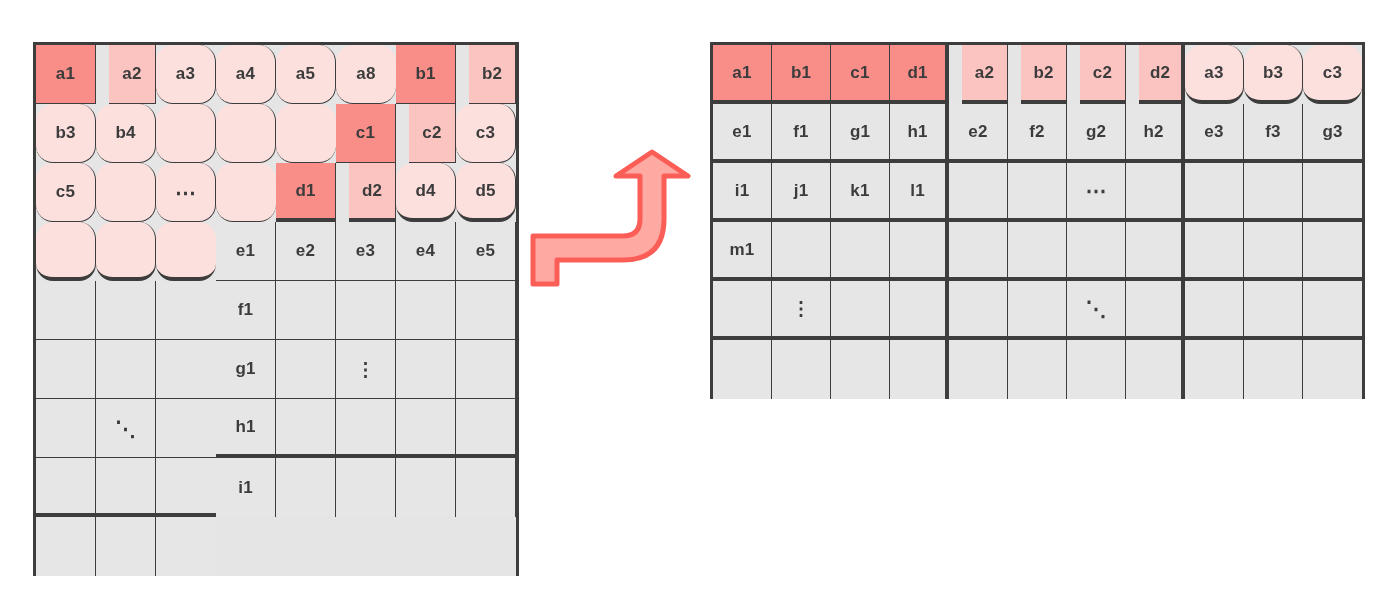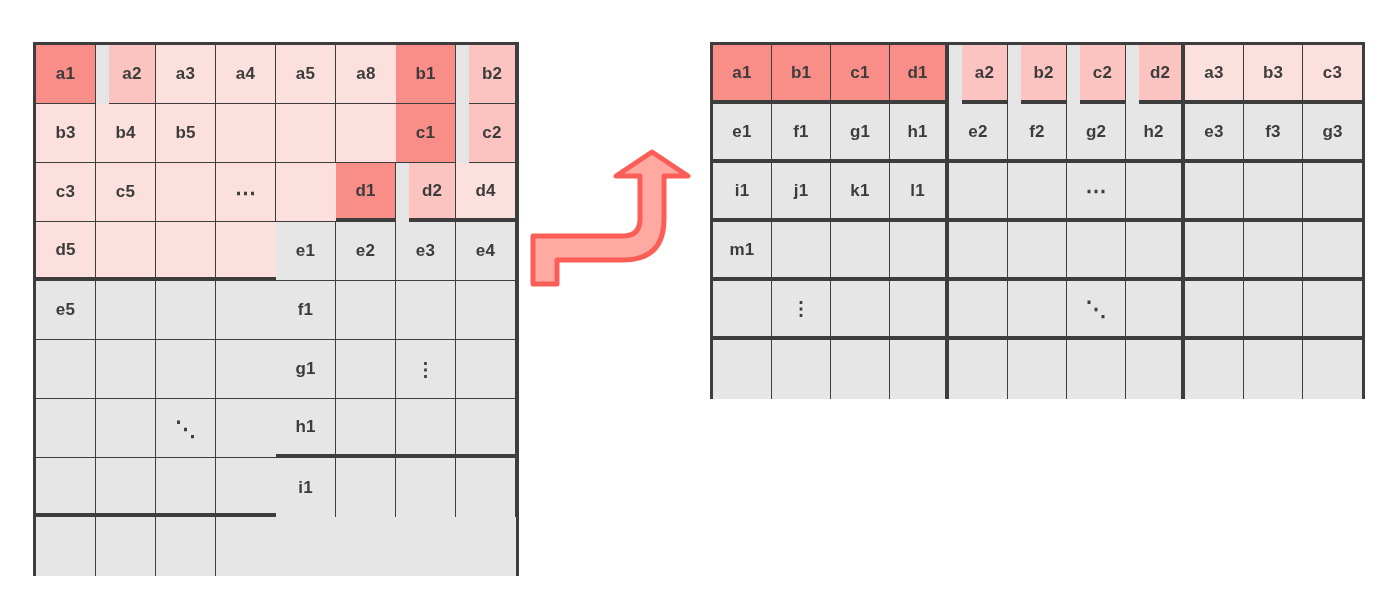--- a/index.html
+++ b/index.html
@@ -45,21 +45,21 @@
   }
   .cell.last-col { border-right: none; }
   .cell.last-row { border-bottom: none; }
 
   
   .cell.group-right { border-right: 4px solid #3d3d3d; }
   .cell.group-bottom { border-bottom: 4px solid #3d3d3d; }
 
   
   .fill-gray   { background: #e6e6e6; }
-  .fill-light  { background: #fce0de; }
+  .fill-light  { background: #fce0de; border-radius: 17px; }
   .fill-medium { background: #fcc4c0; margin-left: 13px; }
   .fill-dark   { background: #f98e89; }
 
   
   #left-table {
     left: 33px;
     top: 42px;
     grid-template-columns: repeat(8, 60px);
     grid-template-rows: repeat(9, 59px);
     border-bottom: none;
@@ -104,21 +104,20 @@
       <div class="cell fill-dark">a1</div>
       <div class="cell fill-medium">a2</div>
       <div class="cell fill-light">a3</div>
       <div class="cell fill-light">a4</div>
       <div class="cell fill-light">a5</div>
       <div class="cell fill-light last-col">a8</div>
       <div class="cell fill-dark">b1</div>
       <div class="cell fill-medium">b2</div>
       <div class="cell fill-light">b3</div>
       <div class="cell fill-light">b4</div>
-      <div class="cell fill-light">b5</div>
       <div class="cell fill-light"></div>
       <div class="cell fill-light"></div>
       <div class="cell fill-light last-col"></div>
       <div class="cell fill-dark">c1</div>
       <div class="cell fill-medium">c2</div>
       <div class="cell fill-light">c3</div>
       <div class="cell fill-light">c5</div>
       <div class="cell fill-light"></div>
       <div class="cell fill-light">
         <span class="ellipsis">⋯</span>

